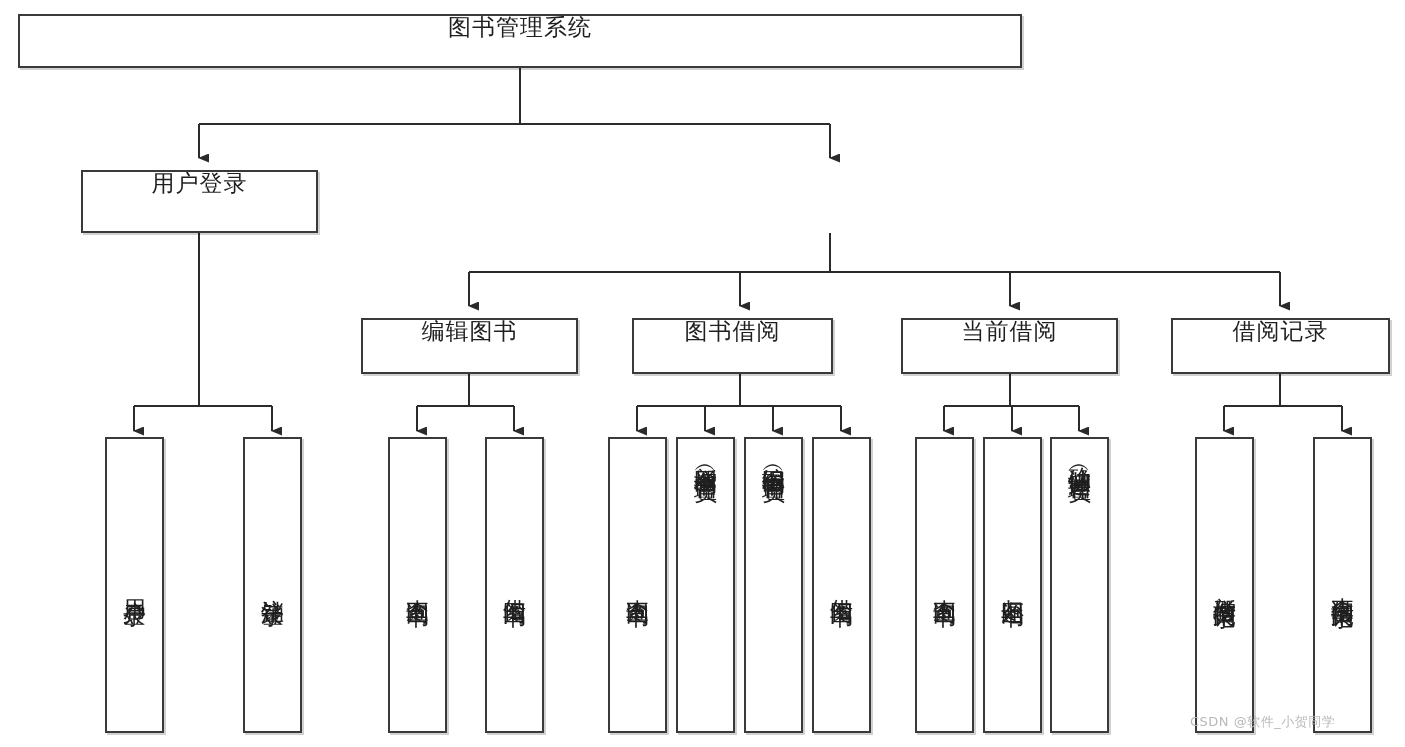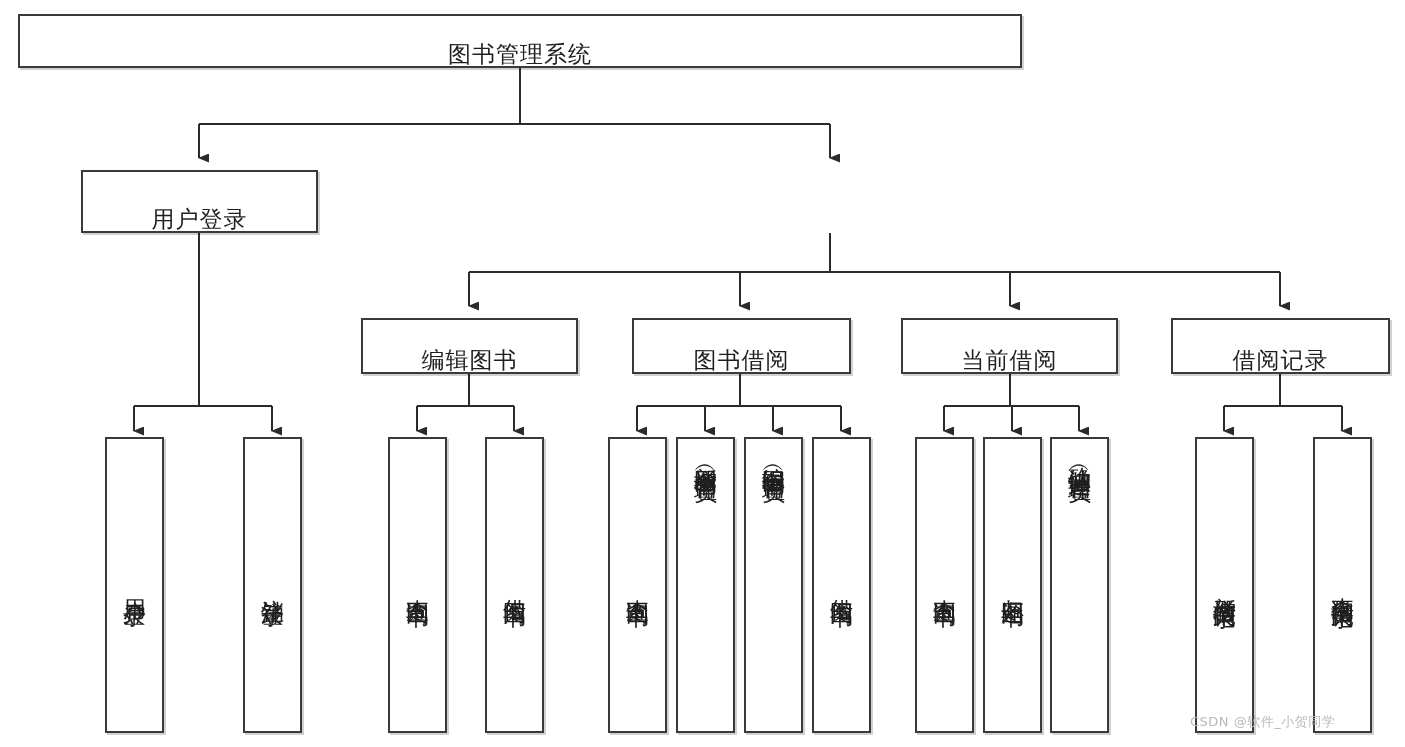--- a/index.html
+++ b/index.html
@@ -23,21 +23,21 @@
     top: 0;
     width: 1405px;
     height: 747px;
   }
   .node-box {
     position: absolute;
     box-sizing: border-box;
     background: #ffffff;
     border: 2.5px solid #3a3a3c;
     display: flex;
-    align-items: flex-end;
+    align-items: flex-start;
     justify-content: center;
     box-shadow: 2px 2px 0 rgba(0,0,0,0.18);
   }
   .node-label-h {
     font-size: 23px;
     color: #1f1f1f;
     letter-spacing: 1px;
     white-space: nowrap;
     line-height: 1;
   }
@@ -129,21 +129,21 @@
     <span class="node-label-h">图书管理系统</span>
   </div>
 
   <div class="node-box" style="left:81px; top:170px; width:237px; height:63px;">
     <span class="node-label-h">用户登录</span>
   </div>
 
   <div class="node-box" style="left:361px; top:318px; width:217px; height:56px;">
     <span class="node-label-h">编辑图书</span>
   </div>
-  <div class="node-box" style="left:632px; top:318px; width:219px; height:56px;">
+  <div class="node-box" style="left:632px; top:318px; width:201px; height:56px;">
     <span class="node-label-h">图书借阅</span>
   </div>
   <div class="node-box" style="left:901px; top:318px; width:217px; height:56px;">
     <span class="node-label-h">当前借阅</span>
   </div>
   <div class="node-box" style="left:1171px; top:318px; width:219px; height:56px;">
     <span class="node-label-h">借阅记录</span>
   </div>
 
   <div class="node-box leaf centered" style="left:105px; top:437px; width:59px; height:296px;">

